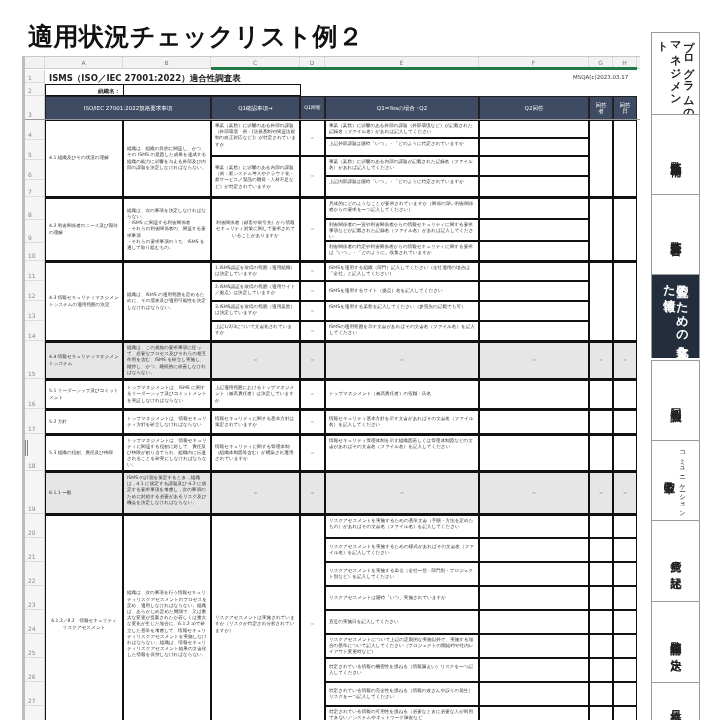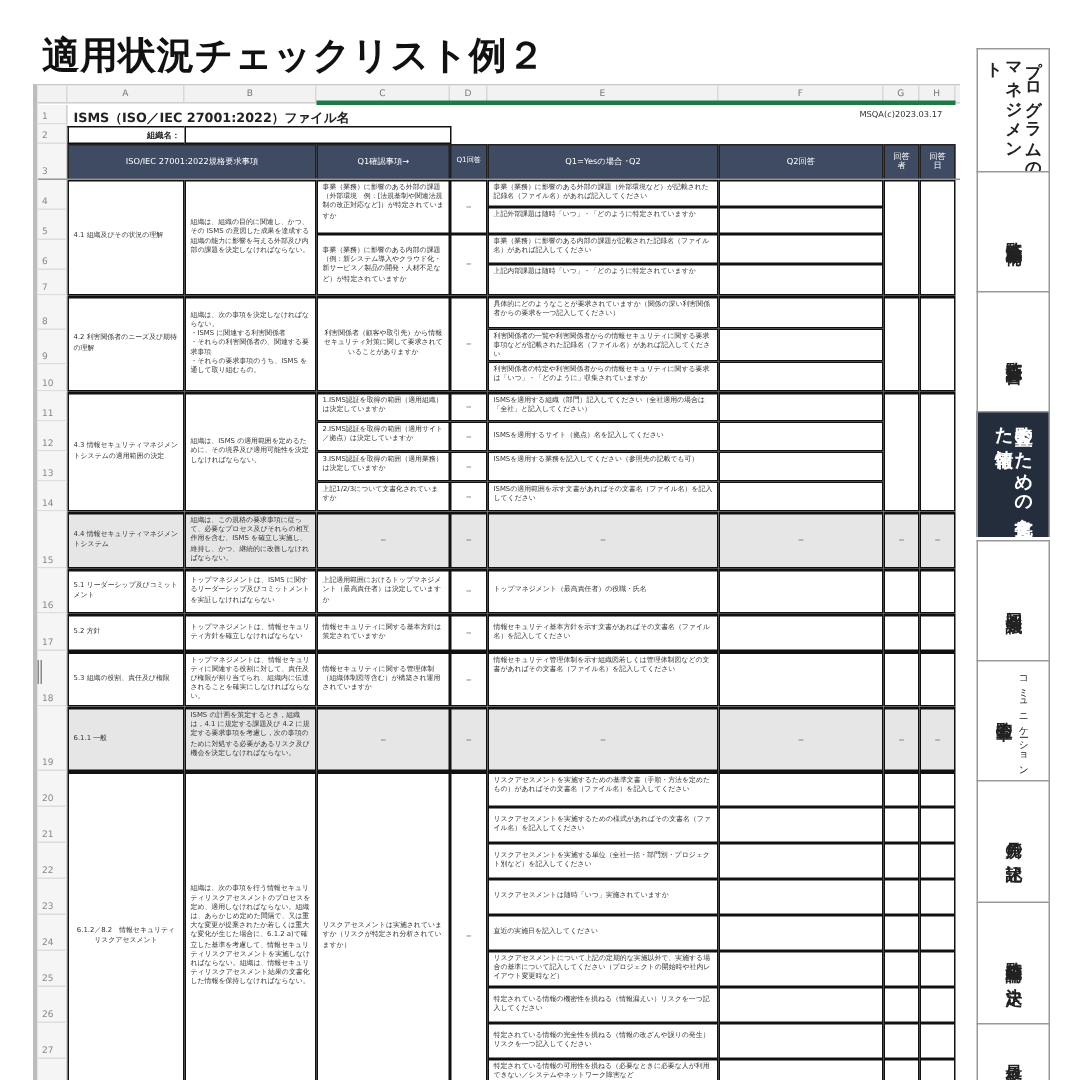--- a/index.html
+++ b/index.html
@@ -73,21 +73,21 @@
   <div class="rowhead" style="top:457px;height:24px;">20</div>
   <div class="rowhead" style="top:481px;height:24px;">21</div>
   <div class="rowhead" style="top:505px;height:24px;">22</div>
   <div class="rowhead" style="top:529px;height:24px;">23</div>
   <div class="rowhead" style="top:553px;height:24px;">24</div>
   <div class="rowhead" style="top:577px;height:24px;">25</div>
   <div class="rowhead" style="top:601px;height:24px;">26</div>
   <div class="rowhead" style="top:625px;height:24px;">27</div>
   <div class="rowhead" style="top:649px;height:20px;"></div>
 
-  <div class="sheet-title">ISMS（ISO／IEC 27001:2022）ファイル名</div>
+  <div class="sheet-title">ISMS（ISO／IEC 27001:2022）適合性調査表</div>
   <div class="copyright">MSQA(c)2023.03.17</div>
   <div class="org-label">組織名：</div>
   <div class="org-input"></div>
 
   <div class="cell hdr" style="left:20px;top:39px;width:166px;height:24px;">ISO/IEC 27001:2022規格要求事項</div>
   <div class="cell hdr" style="left:186px;top:39px;width:89px;height:24px;">Q1確認事項→</div>
   <div class="cell hdr" style="left:275px;top:39px;width:25px;height:24px;font-size:4.8px;">Q1回答</div>
   <div class="cell hdr" style="left:300px;top:39px;width:154px;height:24px;">Q1=Yesの場合 ･Q2</div>
   <div class="cell hdr" style="left:454px;top:39px;width:110px;height:24px;">Q2回答</div>
   <div class="cell hdr" style="left:564px;top:39px;width:24px;height:24px;">回答者</div>

